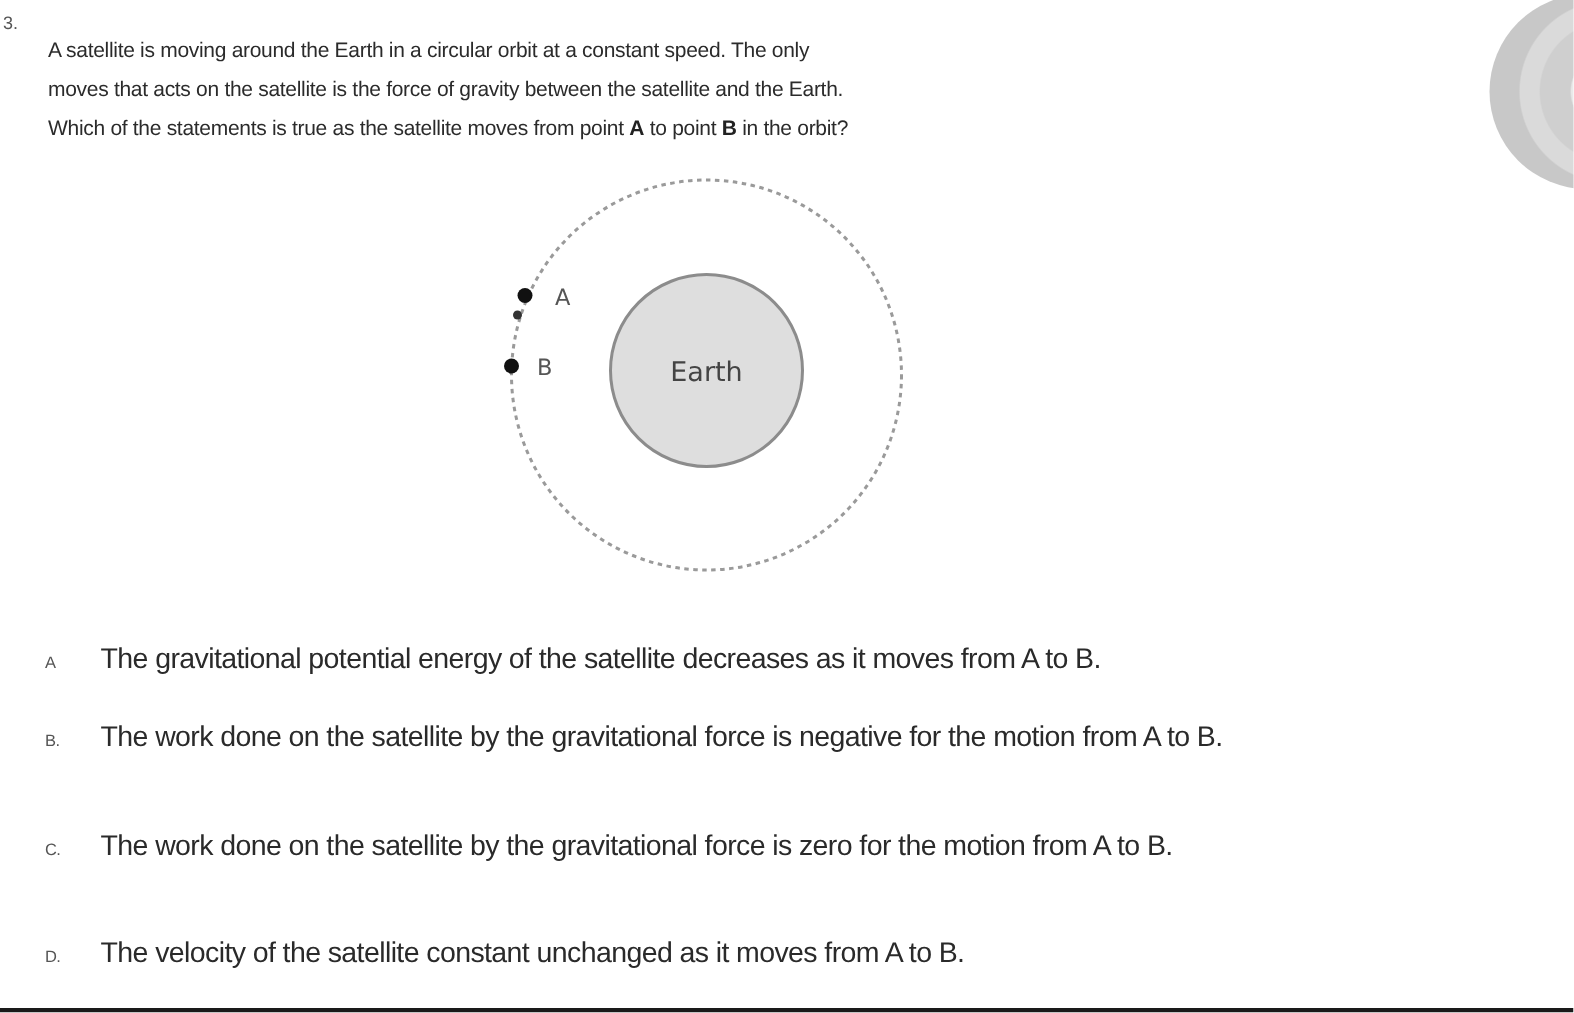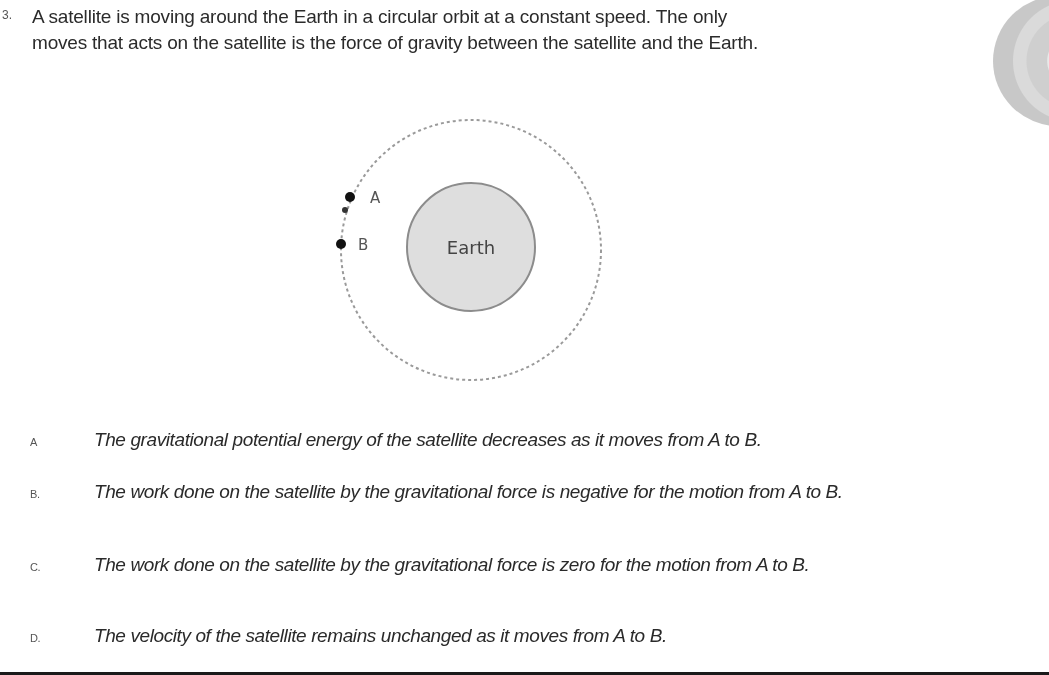--- a/index.html
+++ b/index.html
@@ -5,47 +5,50 @@
   html, body { margin: 0; padding: 0; }
   body {
     width: 1049px; height: 675px; overflow: hidden; position: relative;
     background: #ffffff; color: #2a2a2a;
     font-family: "Liberation Sans", "DejaVu Sans", sans-serif;
   }
   .q-num {
     position: absolute; left: 2px; top: 8px; font-size: 12px; color: #555;
   }
   .stem {
-    position: absolute; left: 32px; top: 4px; width: 940px;
-    font-size: 19px; line-height: 26px; color: #2b2b2b; letter-spacing: -0.2px;
+    position: absolute; left: 32px; top: 20px; width: 940px;
+    font-size: 14px; line-height: 26px; color: #2b2b2b; letter-spacing: -0.2px;
   }
   .stem b { font-weight: bold; color: #222; }
   .deco {
     position: absolute; left: 993px; top: -4px; width: 130px; height: 130px; border-radius: 50%;
     background: radial-gradient(circle at 62% 50%, #e9e9e9 0 25%, #cfcfcf 26% 45%, #dadada 46% 58%, #c8c8c8 59% 100%);
   }
   .diagram { position: absolute; left: 320px; top: 110px; width: 300px; height: 280px; }
   .choices { position: absolute; left: 30px; top: 425px; width: 900px; }
   .choice { position: relative; font-size: 19px; line-height: 24px; color: #2a2a2a; letter-spacing: -0.4px; }
   .choice .letter { position: absolute; left: 0; top: 2px; font-size: 11px; color: #555; }
-  .choice .text { margin-left: 64px; display: block; width: 850px; font-style: italic; }
+  .choice .text { margin-left: 37px; display: block; width: 850px; }
   .c-a { position: absolute; top: 3px; }
   .c-b { position: absolute; top: 55px; }
   .c-c { position: absolute; top: 128px; }
   .c-d { position: absolute; top: 199px; }
   .bottom-rule { position: absolute; left: 0; top: 672px; width: 1049px; height: 3px; background: #1a1a1a; }
 </style>
 </head>
 <body>
 
 <div class="q-num">3.</div>
 
 <div class="stem">
   <div>A satellite is moving around the Earth in a circular orbit at a constant speed.  The only</div>
   <div>moves that acts on the satellite is the force of gravity between the satellite and the Earth.</div>
+  <div>
+    <span>Which of the statements is true as the satellite moves from point </span><b>A</b><span> to point </span><b>B</b><span> in the orbit?</span>
+  </div>
 </div>
 
 <div class="deco"></div>
 
 <svg class="diagram" viewBox="0 0 300 280" width="300" height="280">
   <circle cx="151" cy="140" r="130" fill="none" stroke="#9a9a9a" stroke-width="2" stroke-dasharray="3 3"></circle>
   <circle cx="151" cy="137" r="64" fill="#dedede" stroke="#8c8c8c" stroke-width="2"></circle>
   <text x="151" y="144" text-anchor="middle" font-family="DejaVu Sans, sans-serif" font-size="18" fill="#444">Earth</text>
   <circle cx="30" cy="87" r="5" fill="#111"></circle>
   <circle cx="25" cy="100" r="3" fill="#333"></circle>
@@ -62,17 +65,17 @@
   <div class="choice c-b">
     <span class="letter">B.</span>
     <span class="text">The work done on the satellite by the gravitational force is negative for the motion from A to B.</span>
   </div>
   <div class="choice c-c">
     <span class="letter">C.</span>
     <span class="text">The work done on the satellite by the gravitational force is zero for the motion from A to B.</span>
   </div>
   <div class="choice c-d">
     <span class="letter">D.</span>
-    <span class="text">The velocity of the satellite remains unchanged as it moves from A to B.</span>
+    <span class="text">The velocity of the satellite constant unchanged as it moves from A to B.</span>
   </div>
 </div>
 
 <div class="bottom-rule"></div>
 
 </body></html>

